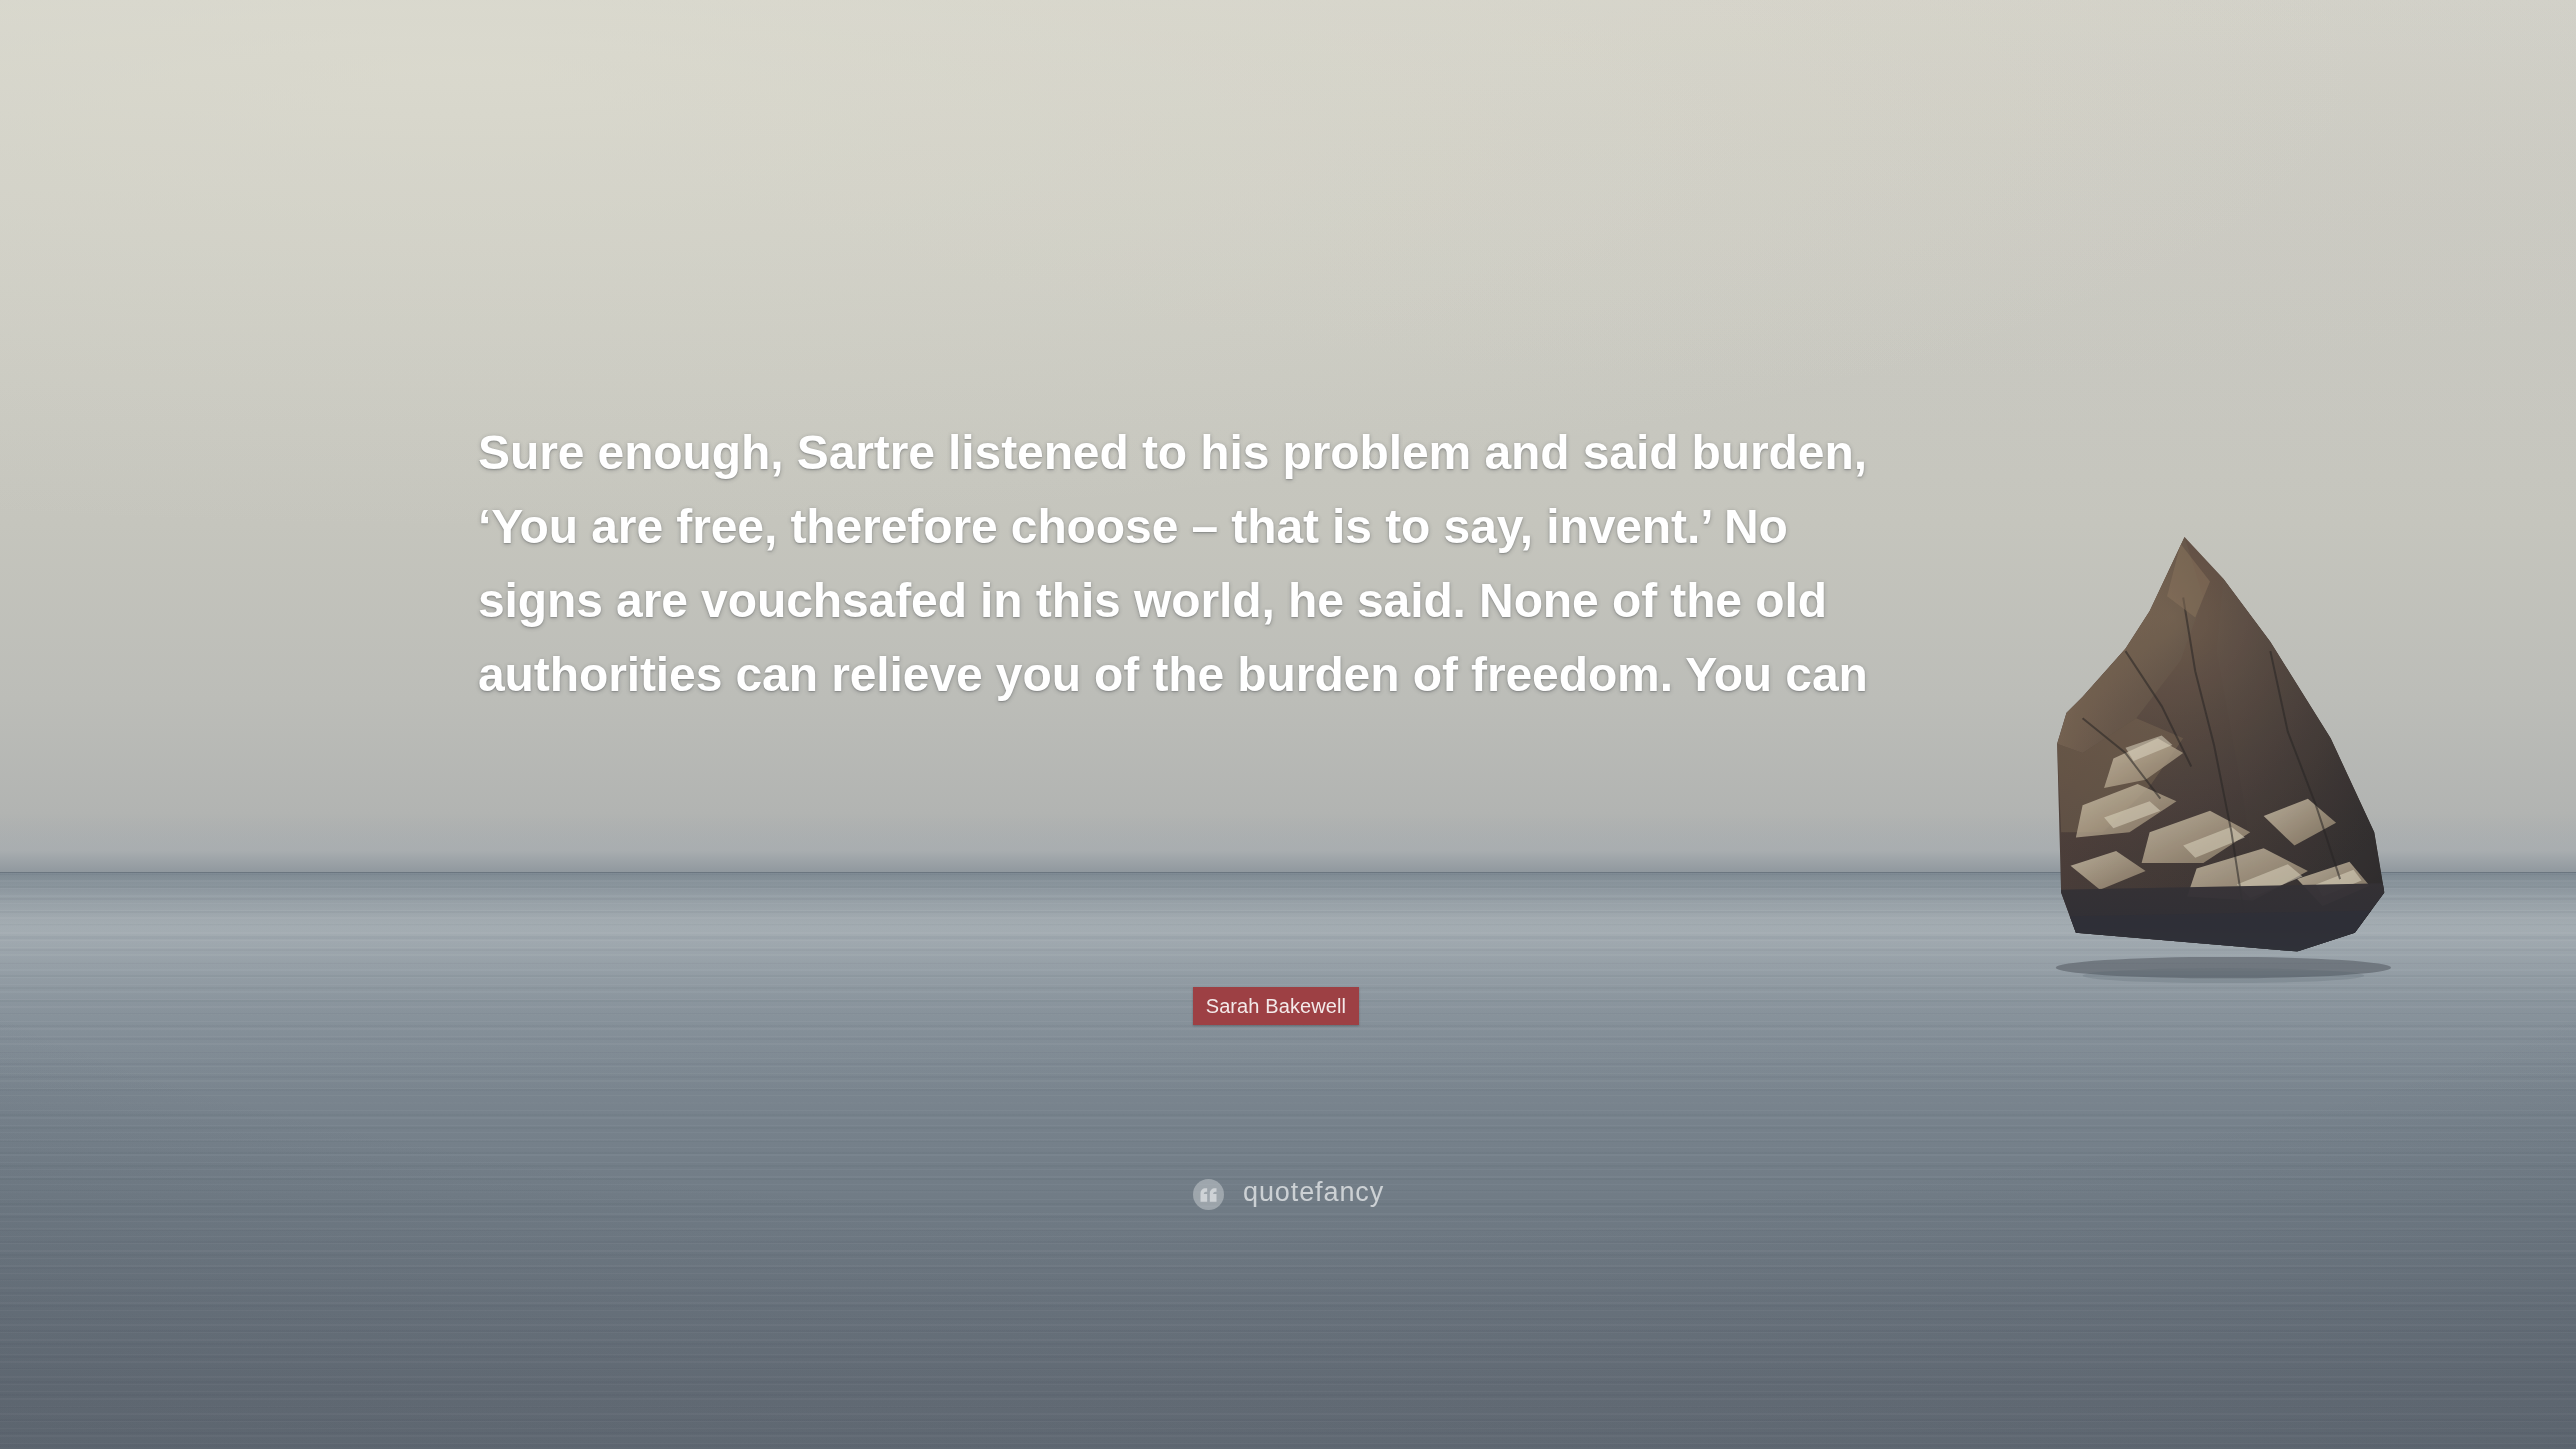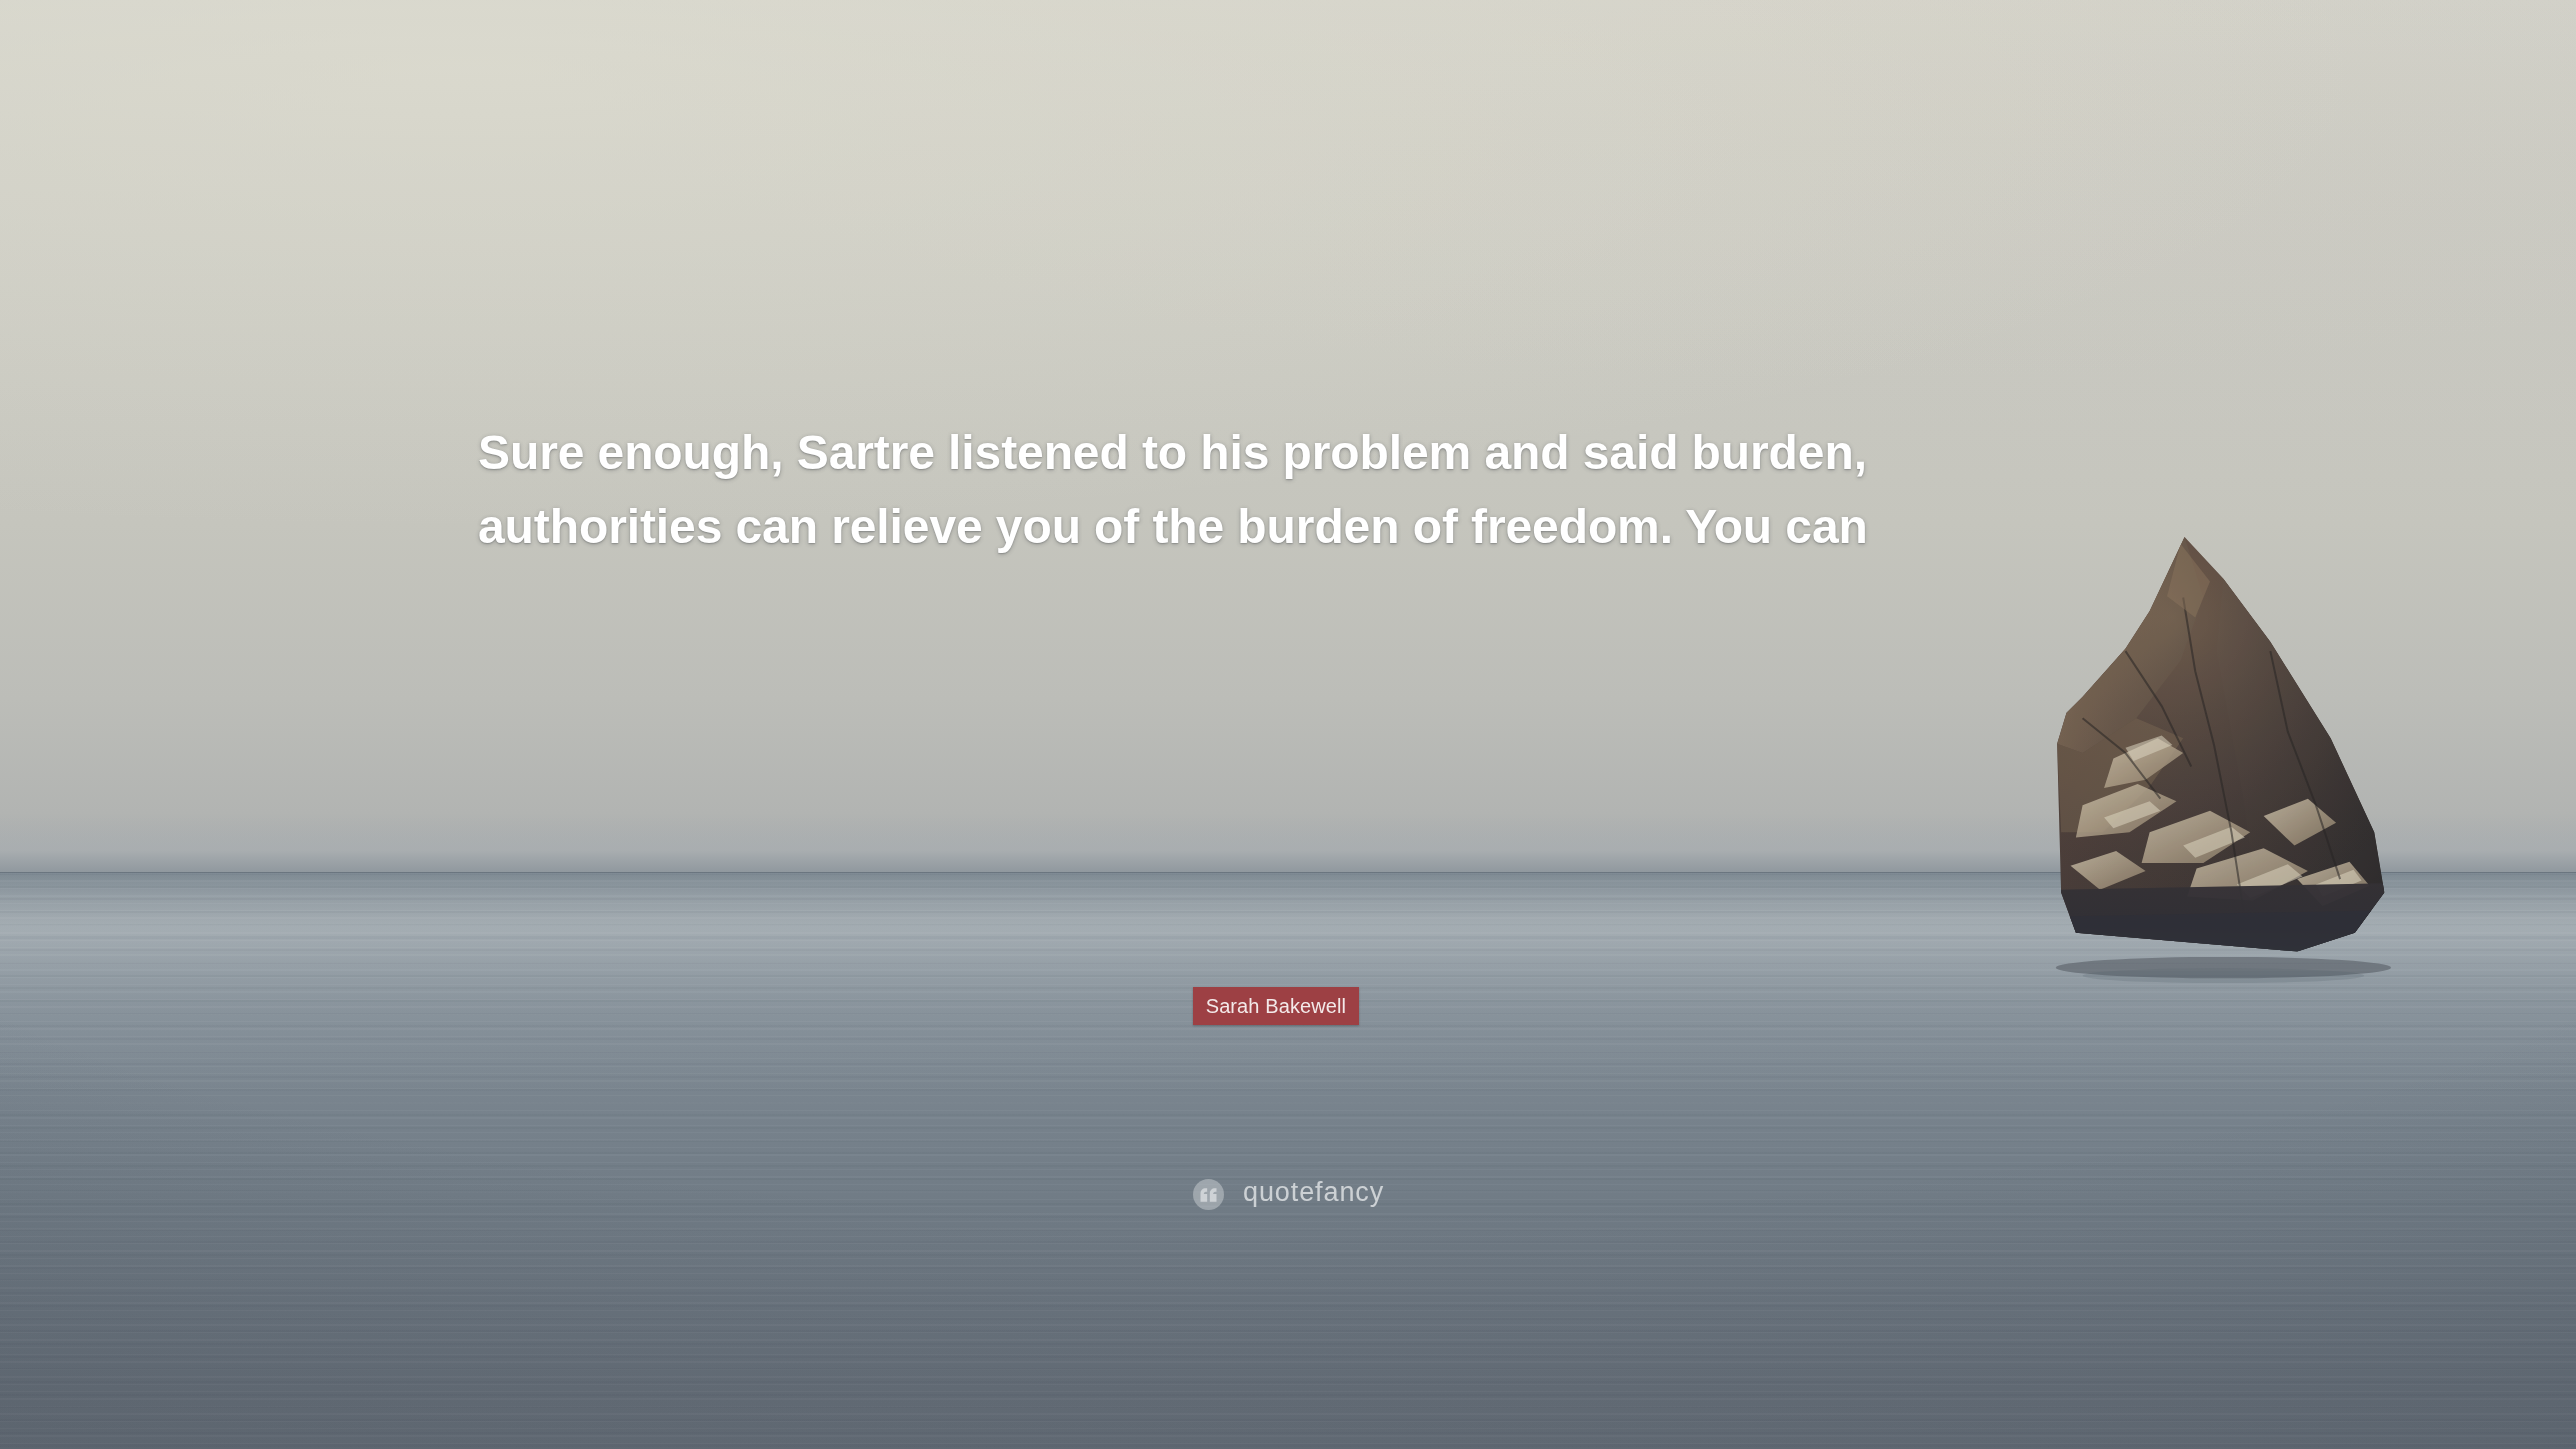--- a/index.html
+++ b/index.html
@@ -257,20 +257,22 @@
       <path d="M302 30 L250 140 L214 196 L150 268 L126 292 L112 338 L118 560 L140 620
                L470 648 L556 620 L600 560 L585 470 L520 330 L430 186 L360 92 Z" fill="#97a0a3" opacity=".10"></path>
 
       <ellipse cx="360" cy="672" rx="250" ry="16" fill="#2b2f36" opacity=".35"></ellipse>
       <ellipse cx="360" cy="684" rx="210" ry="11" fill="#545e68" opacity=".22"></ellipse>
     </svg>
   </div>
 
   <div class="quote">
     <span class="ln">Sure enough, Sartre listened to his problem and said burden,</span>
+    <span class="ln">‘You are free, therefore choose – that is to say, invent.’ No</span>
+    <span class="ln">signs are vouchsafed in this world, he said. None of the old</span>
     <span class="ln">authorities can relieve you of the burden of freedom. You can</span>
   </div>
 
   <div class="author-badge">
     <span>Sarah Bakewell</span>
   </div>
 
   <div class="watermark">
     <span class="wm-badge">
       <svg width="19" height="16" viewBox="0 0 28 24" xmlns="http://www.w3.org/2000/svg" aria-hidden="true">

